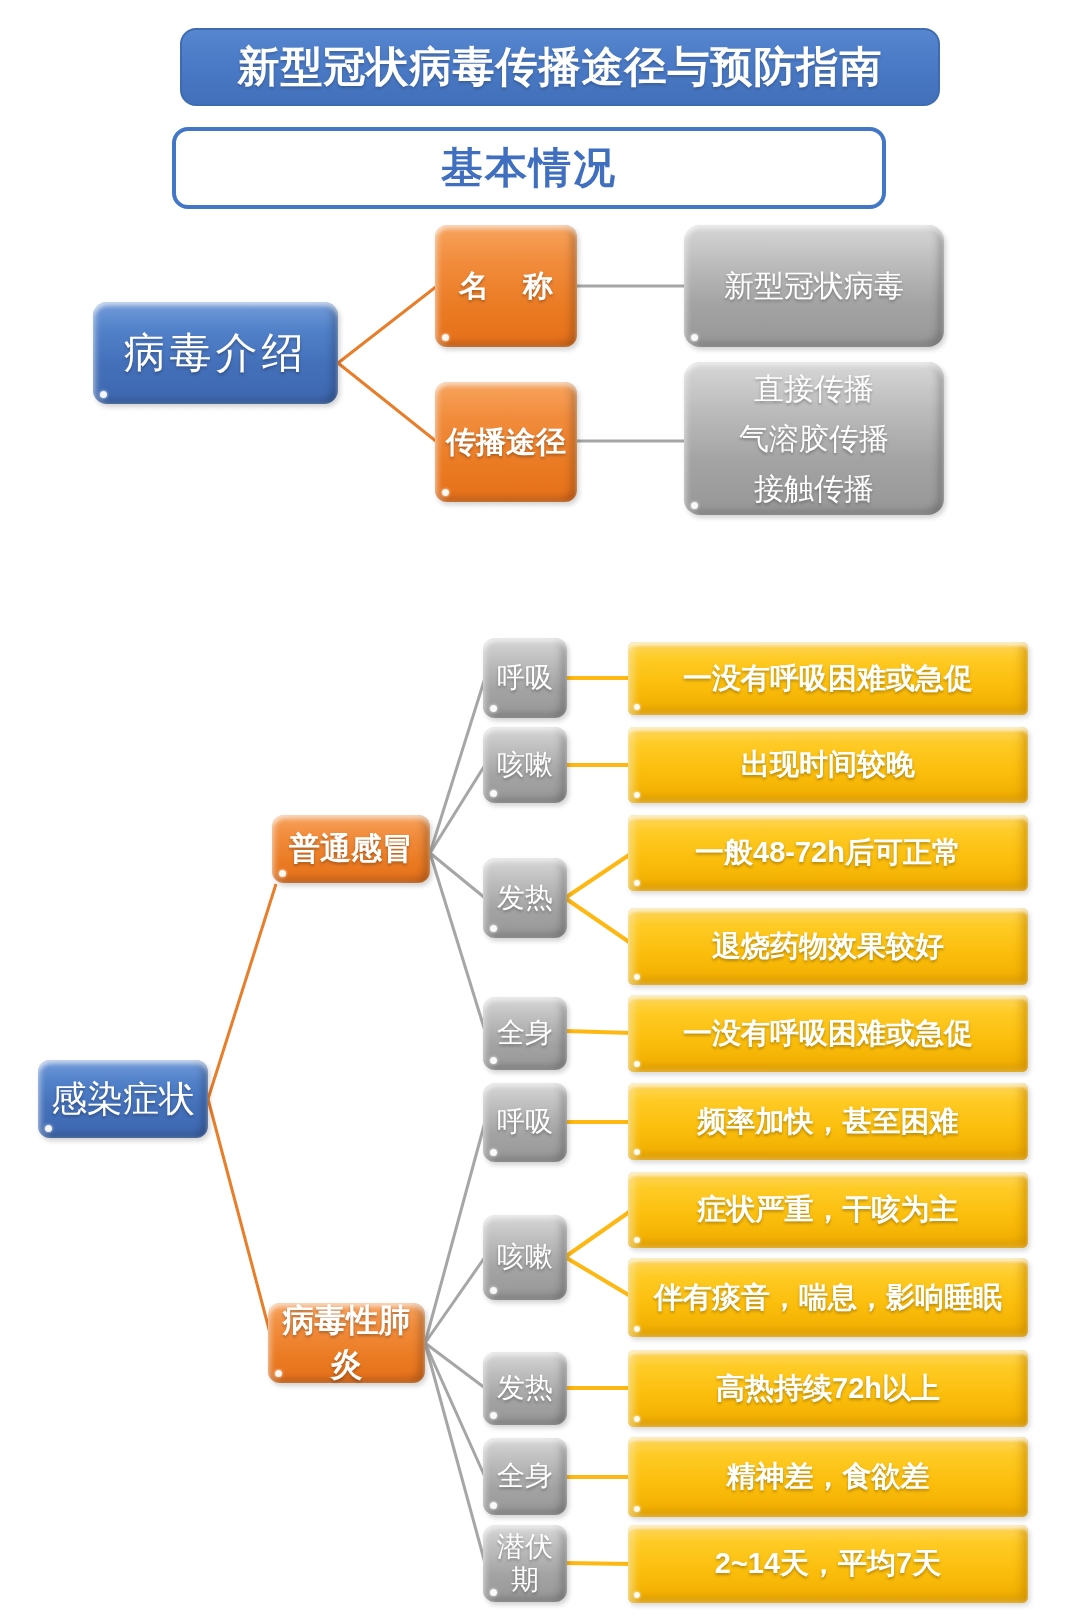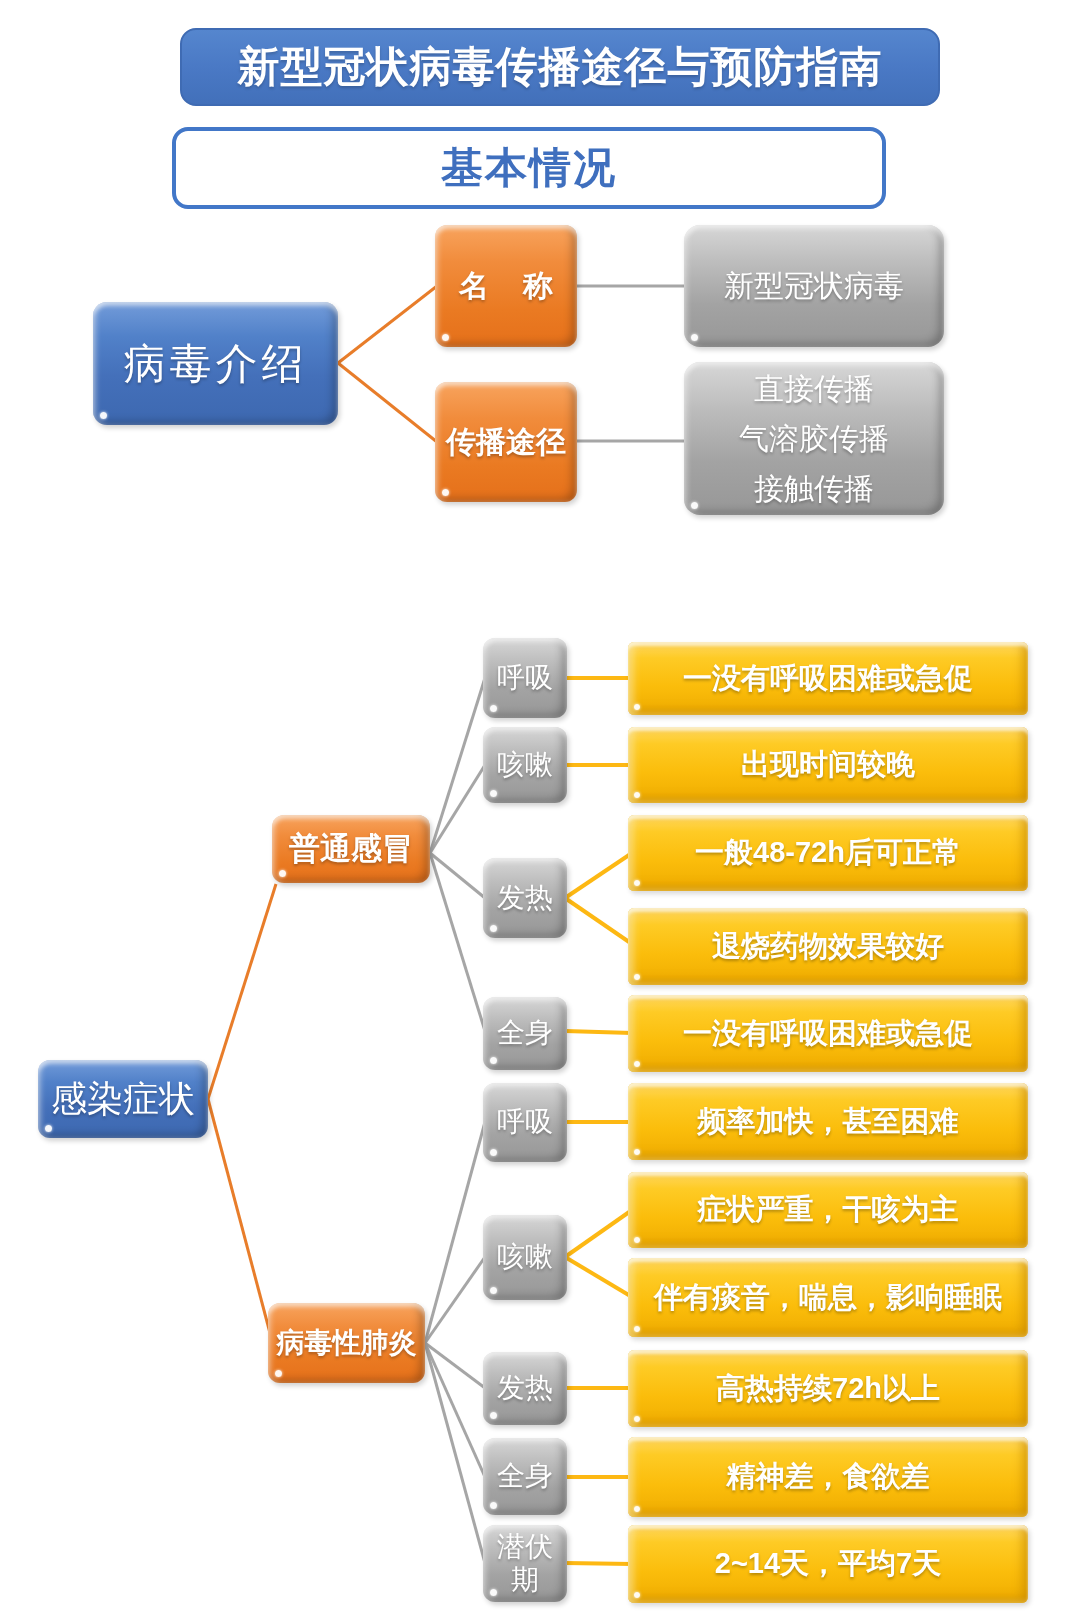--- a/index.html
+++ b/index.html
@@ -43,31 +43,31 @@
     background:linear-gradient(180deg,#5586ce 0%,#4a79c5 50%,#4270ba 100%);
     border:2px solid #3f6bb3;font-size:42px;font-weight:bold;letter-spacing:1px;
     text-shadow:0 2px 3px rgba(0,0,0,.2);
     margin-top:8px;
   }
   .section-box{
     left:172px;top:127px;width:714px;height:82px;border-radius:16px;
     background:#ffffff;border:4px solid #4277c8;color:#3f6fbe;
     font-size:42px;font-weight:bold;text-shadow:none;letter-spacing:2px;
   }
-  .virus-root{left:93px;top:302px;width:245px;height:123px;font-size:42px;letter-spacing:4px;}
+  .virus-root{left:93px;top:302px;width:245px;height:102px;font-size:42px;letter-spacing:4px;}
   .branch-name{left:435px;top:225px;width:142px;height:122px;font-size:30px;font-weight:bold;
                justify-content:space-between;padding:0 24px;}
   .leaf-name{left:684px;top:225px;width:260px;height:122px;font-size:30px;}
   .branch-trans{left:435px;top:382px;width:142px;height:120px;font-size:30px;font-weight:bold;}
   .leaf-trans{left:684px;top:362px;width:260px;height:153px;font-size:30px;
               flex-direction:column;justify-content:center;}
   .leaf-trans .line{display:block;line-height:50px;}
   .infection-root{left:38px;top:1060px;width:170px;height:78px;font-size:36px;border-radius:12px;}
   .group-common{left:272px;top:815px;width:158px;height:68px;font-size:31px;font-weight:bold;}
-  .group-pneumonia{left:268px;top:1303px;width:157px;height:80px;font-size:28px;font-weight:bold;}
+  .group-pneumonia{left:268px;top:1303px;width:157px;height:80px;font-size:32px;font-weight:bold;}
   .cat{left:483px;width:84px;font-size:28px;border-radius:12px;line-height:1.15;padding:6px;}
   .detail{left:628px;width:400px;font-size:29px;font-weight:bold;color:#ffffff;}
 </style>
 </head>
 <body>
 
 <div class="stage">
 
   <svg class="connectors" width="1080" height="1619" viewBox="0 0 1080 1619">
 

